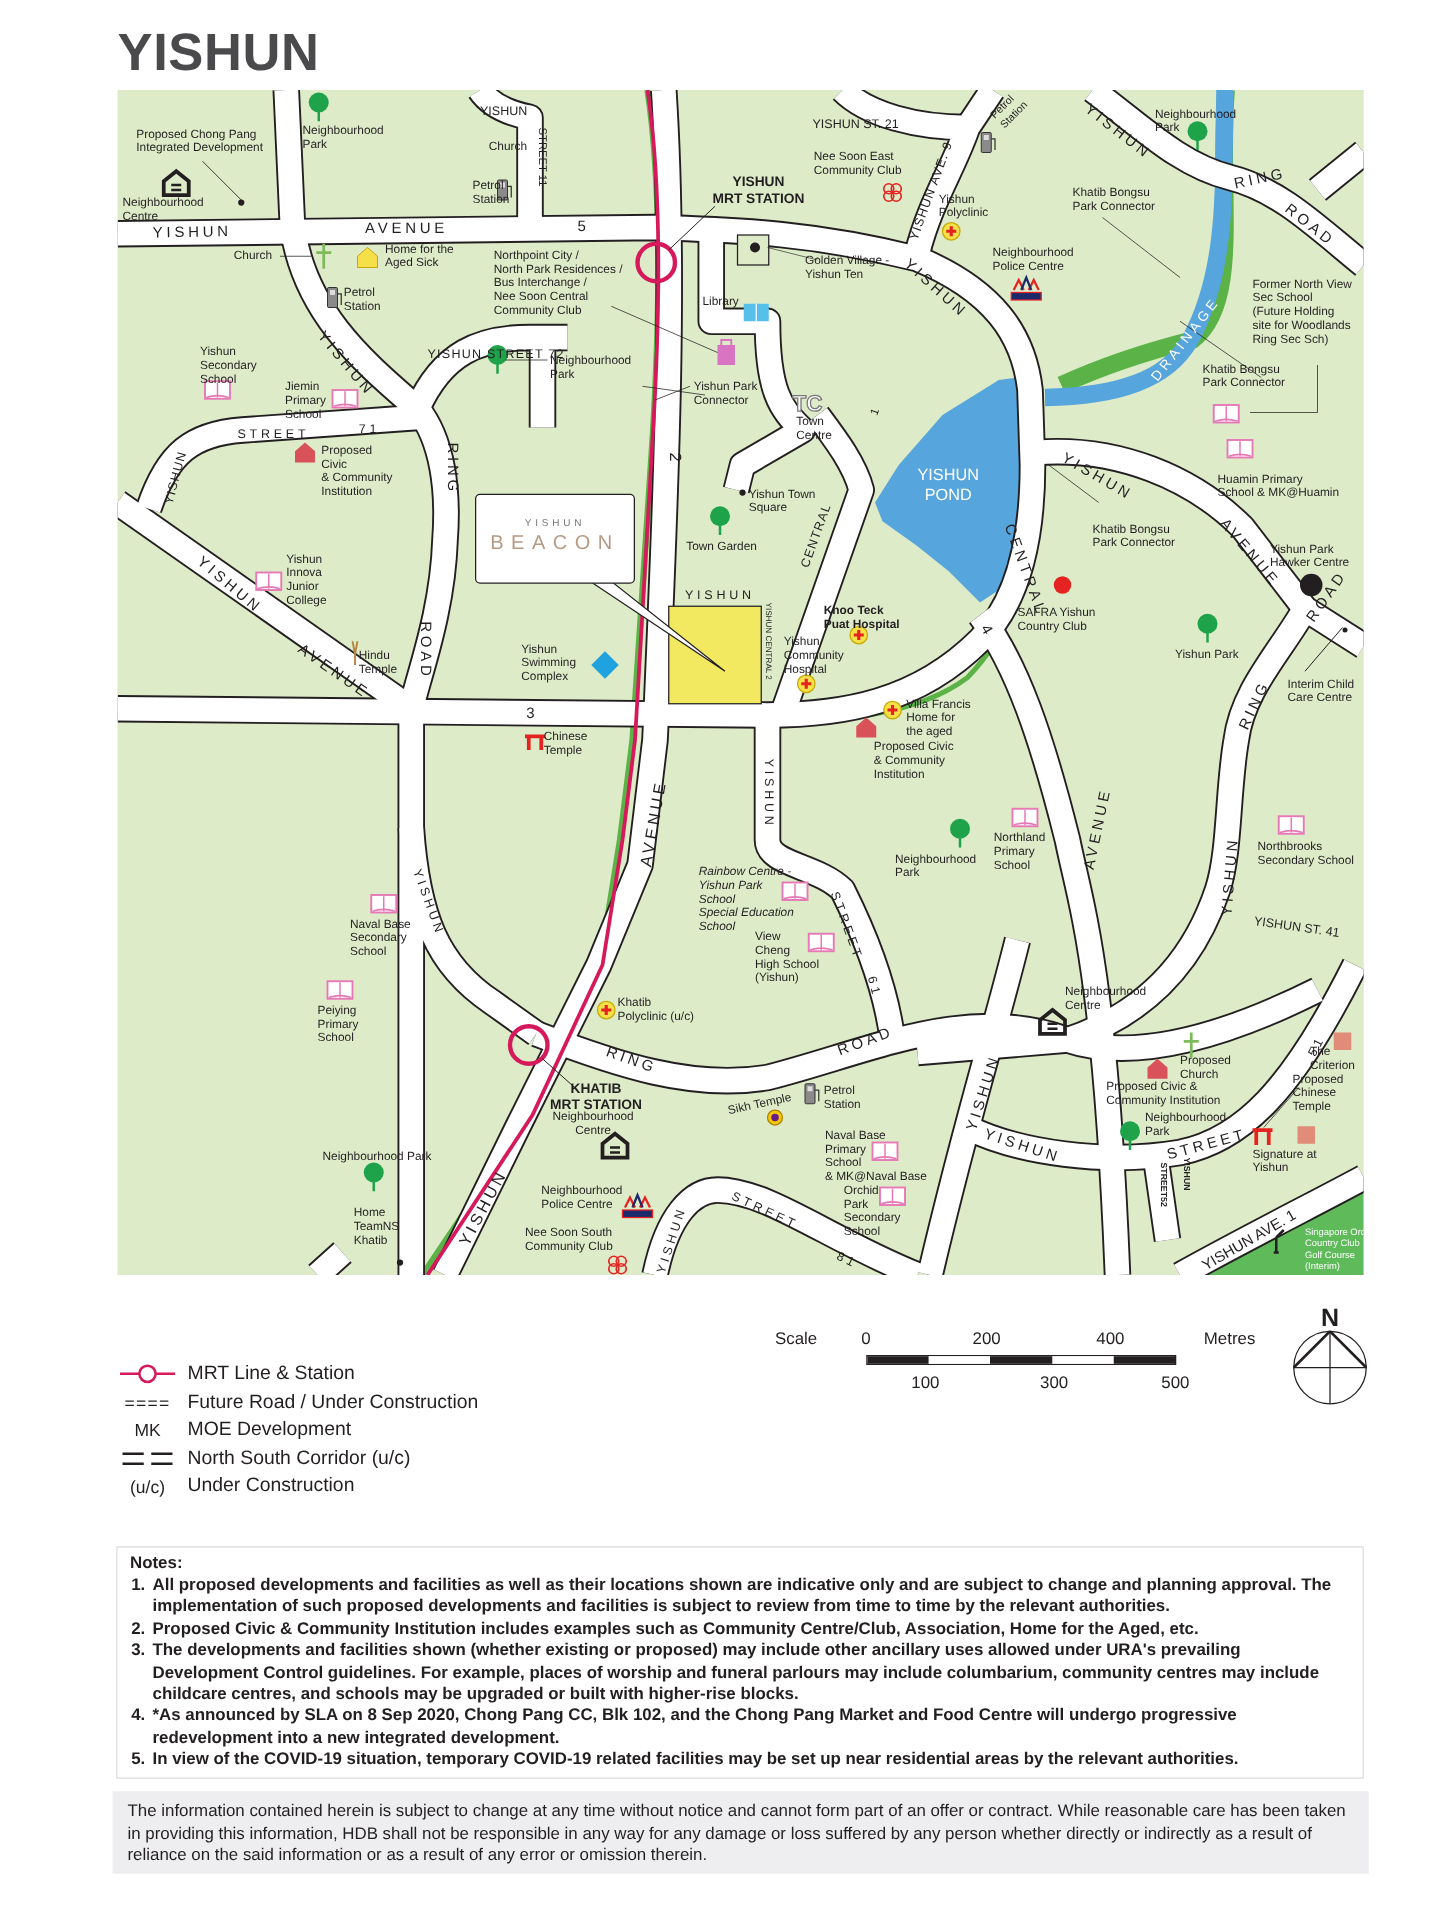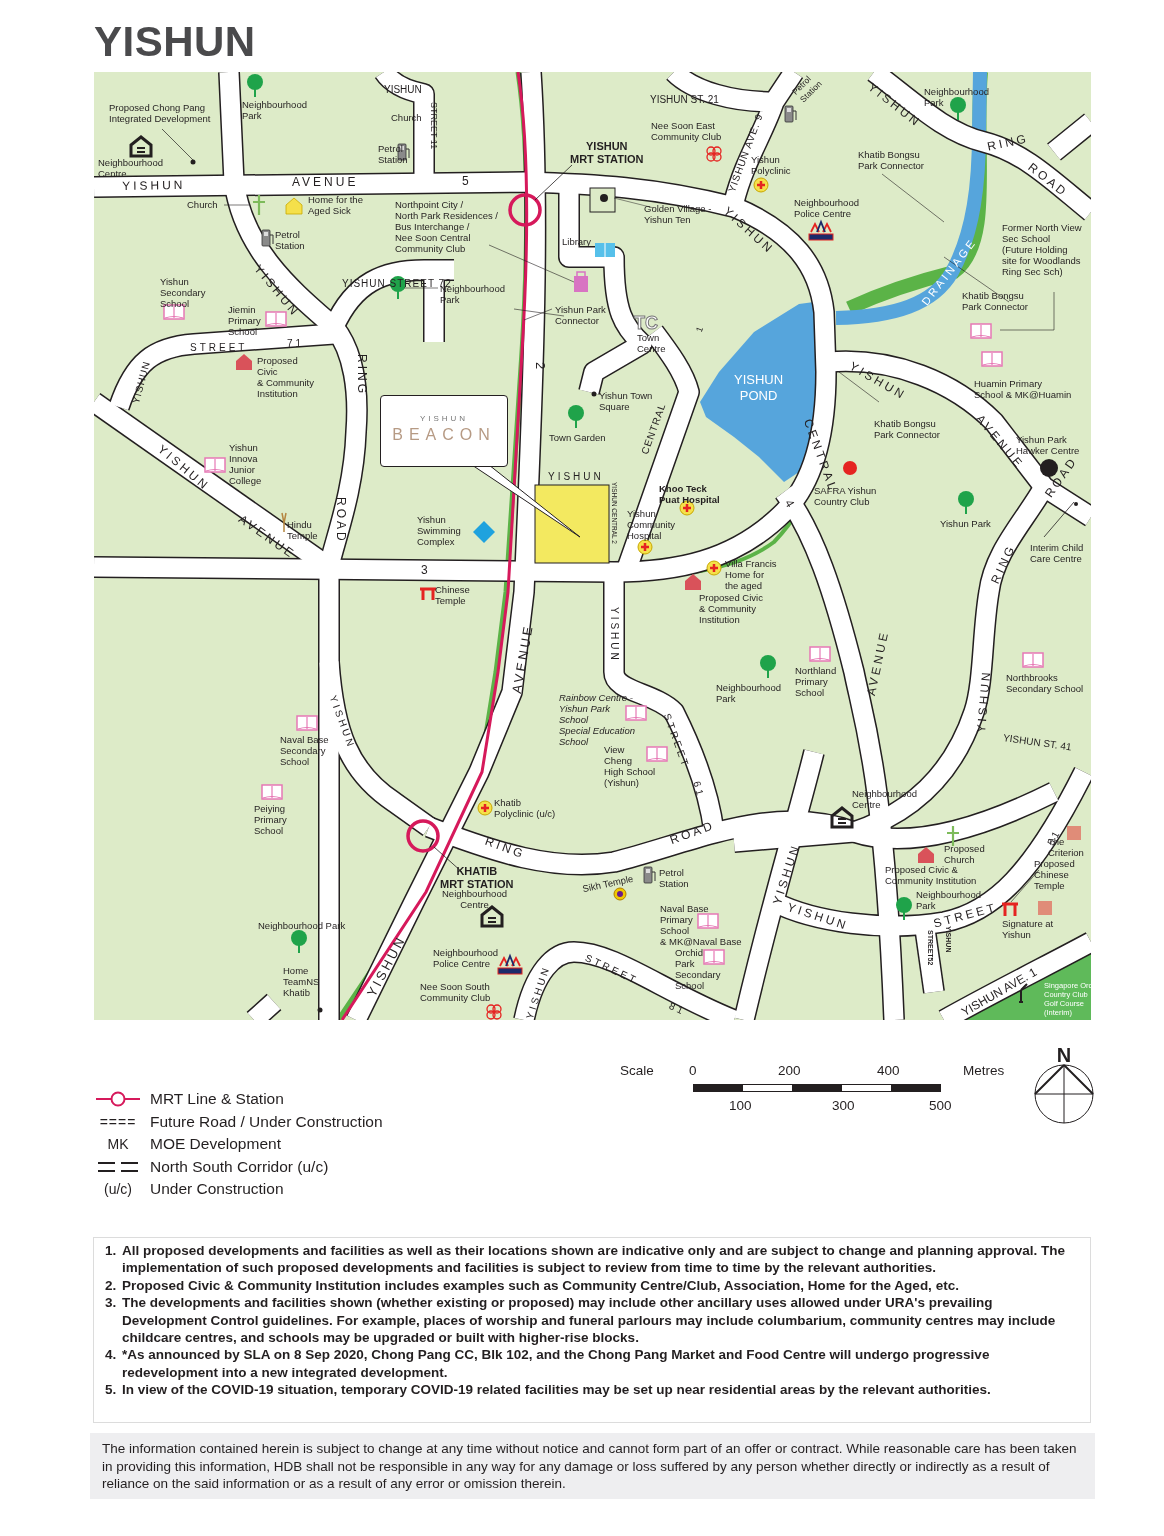--- a/index.html
+++ b/index.html
@@ -559,20 +559,21 @@
   <div style="position:absolute;left:0;right:0;top:0;text-align:center;font-weight:bold;font-size:20px;">N</div>
   <svg width="64" height="60" style="position:absolute;left:0;top:20px;">
     <circle cx="32" cy="30" r="29" fill="none" stroke="#231f20" stroke-width="1"></circle>
     <path d="M32,1 L3,30 M32,1 L61,30" stroke="#231f20" stroke-width="2"></path>
     <line x1="3" y1="30" x2="61" y2="30" stroke="#231f20" stroke-width="1"></line>
     <line x1="32" y1="1" x2="32" y2="59" stroke="#231f20" stroke-width="1"></line>
   </svg>
 </div>
 
 <div class="notes">
+  <div class="notes-title">Notes:</div>
   <ol>
     <li>All proposed developments and facilities as well as their locations shown are indicative only and are subject to change and planning approval. The implementation of such proposed developments and facilities is subject to review from time to time by the relevant authorities.</li>
     <li>Proposed Civic &amp; Community Institution includes examples such as Community Centre/Club, Association, Home for the Aged, etc.</li>
     <li>The developments and facilities shown (whether existing or proposed) may include other ancillary uses allowed under URA's prevailing Development Control guidelines. For example, places of worship and funeral parlours may include columbarium, community centres may include childcare centres, and schools may be upgraded or built with higher-rise blocks.</li>
     <li>*As announced by SLA on 8 Sep 2020, Chong Pang CC, Blk 102, and the Chong Pang Market and Food Centre will undergo progressive redevelopment into a new integrated development.</li>
     <li>In view of the COVID-19 situation, temporary COVID-19 related facilities may be set up near residential areas by the relevant authorities.</li>
   </ol>
 </div>
 
 <div class="disclaimer">The information contained herein is subject to change at any time without notice and cannot form part of an offer or contract. While reasonable care has been taken in providing this information, HDB shall not be responsible in any way for any damage or loss suffered by any person whether directly or indirectly as a result of reliance on the said information or as a result of any error or omission therein.</div>

